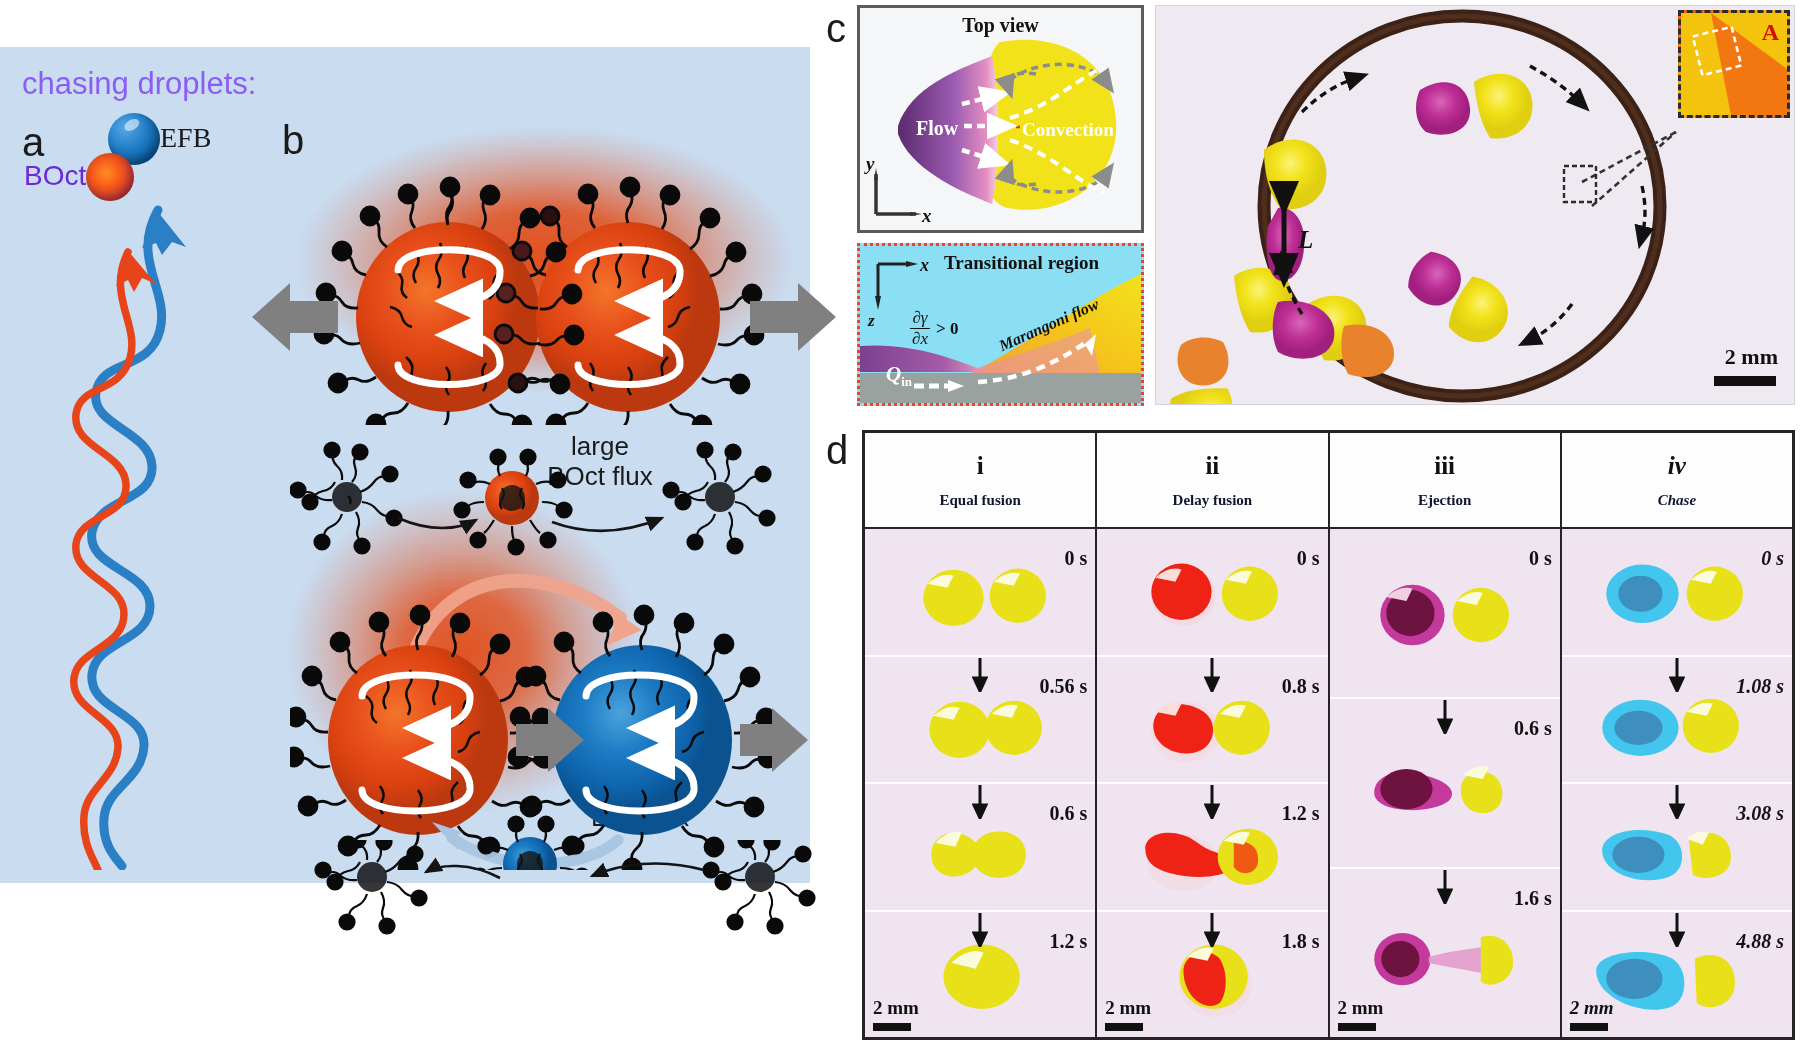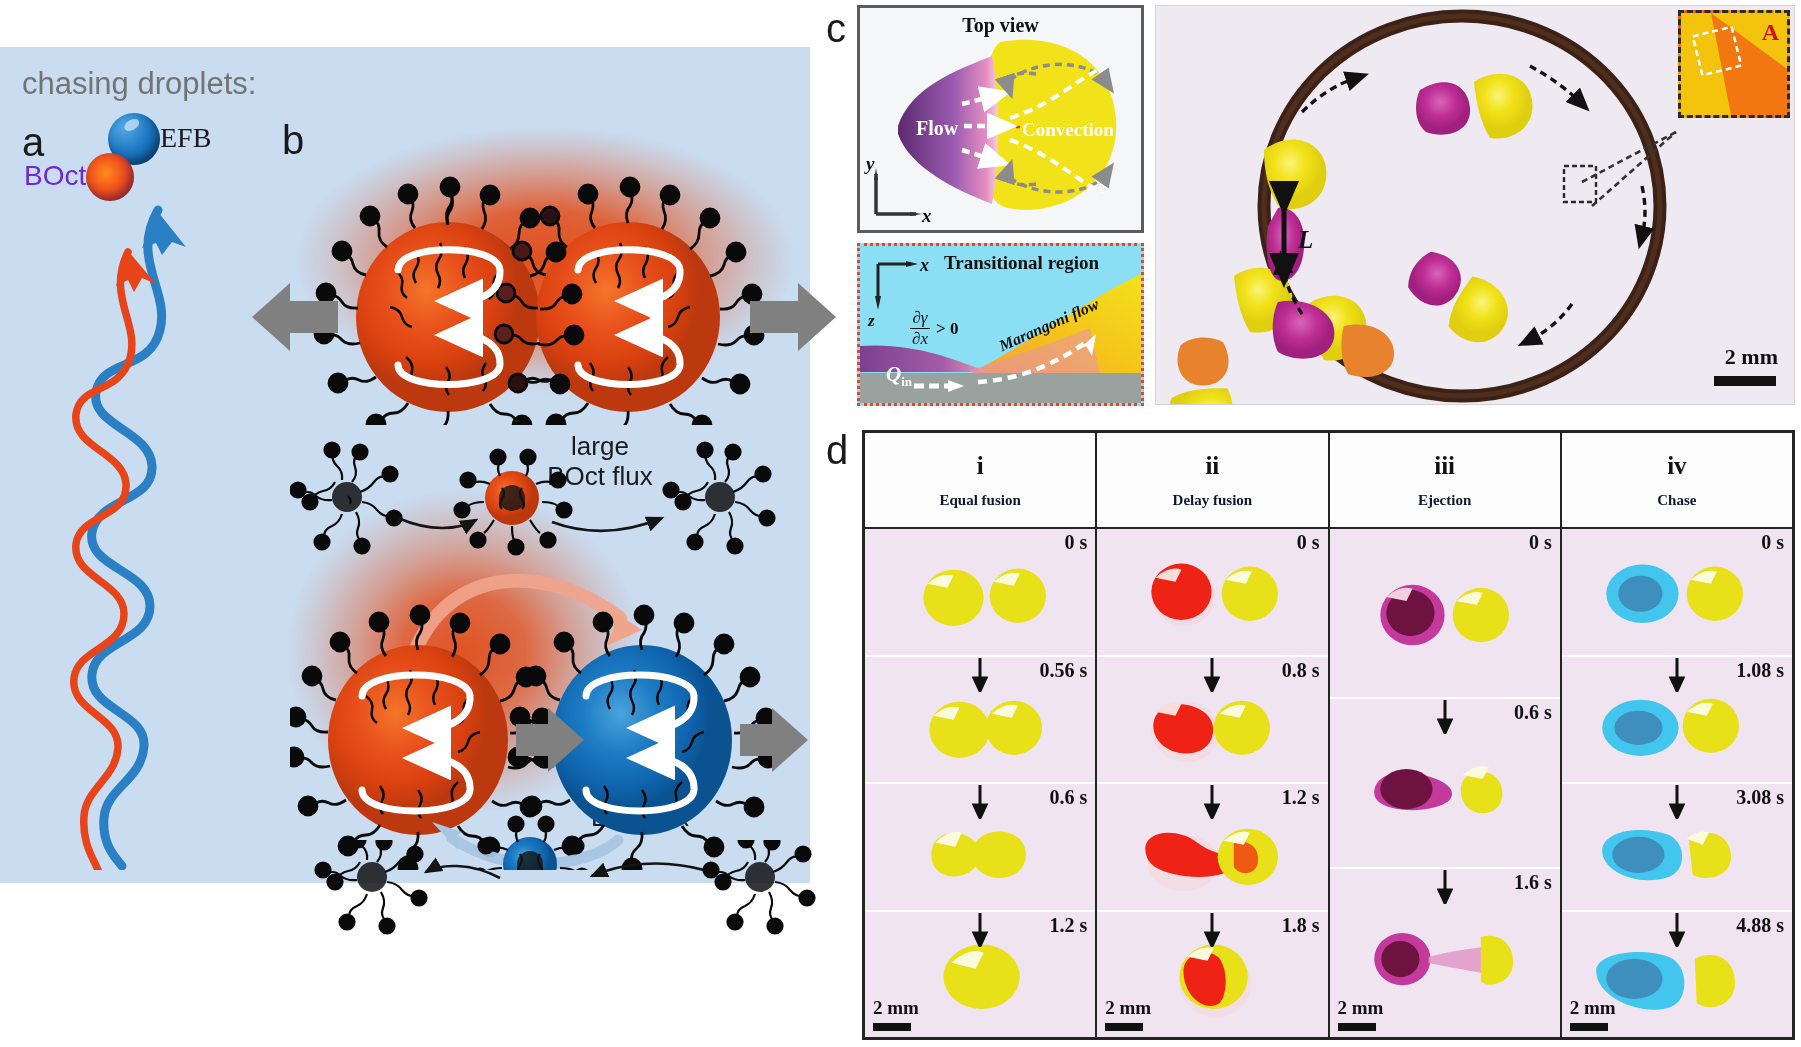--- a/index.html
+++ b/index.html
@@ -19,21 +19,21 @@
     background: #c9dcf0;
   }
   .panel-letter {
     position: absolute;
     font-family: "Liberation Sans", sans-serif;
     font-size: 40px; font-weight: 400; color: #1a1a1a;
     line-height: 1;
   }
   .chasing-title {
     position: absolute; left: 22px; top: 66px;
-    font-size: 31px; color: #737373;
+    font-size: 31px; color: #8b5cf6;
     font-family: "Liberation Sans", sans-serif;
   }
 
   
   .a-letter { left: 22px; top: 122px; }
   .a-area { position: absolute; left: 10px; top: 100px; width: 260px; height: 770px; }
   .label-efb {
     position: absolute; left: 160px; top: 122px;
     font-size: 28px; color: #1a1a1a; font-family: Liberation Serif, serif;
   }
@@ -176,21 +176,21 @@
     width: 933px; height: 610px;
     background: #fdfdfd;
     border: 3px solid #242424;
     display: flex;
   }
   .d-col {
     flex: 1 1 0;
     border-right: 2px solid #242424;
     display: flex; flex-direction: column;
   }
-  .d-col:last-child { border-right: none; }
+  .d-col:last-child { border-right: none; font-style: italic; }
   .d-head {
     height: 96px;
     display: flex; flex-direction: column;
     align-items: center; justify-content: center;
     gap: 12px;
     background: #fdfdfd;
     border-bottom: 2px solid #242424;
   }
   .d-roman {
     font-family: "Liberation Serif", serif; font-weight: bold;
@@ -202,21 +202,21 @@
   }
   .d-frames { flex: 1; display: flex; flex-direction: column; }
   .d-frame {
     flex: 1 1 0; position: relative;
     background: #efe4ef;
     border-bottom: 2px solid #ffffff;
     overflow: hidden;
   }
   .d-frame:last-child { border-bottom: none; }
   .d-time {
-    position: absolute; right: 8px; top: 2px;
+    position: absolute; right: 8px; top: 18px;
     font-family: "Liberation Serif", serif; font-weight: bold;
     font-size: 20px; color: #111; z-index: 4;
   }
   .d-downarrow {
     position: absolute; left: 50%; top: 1px; transform: translateX(-50%);
     z-index: 4;
   }
   .d-scale {
     position: absolute; left: 8px; bottom: 6px; z-index: 4;
   }

